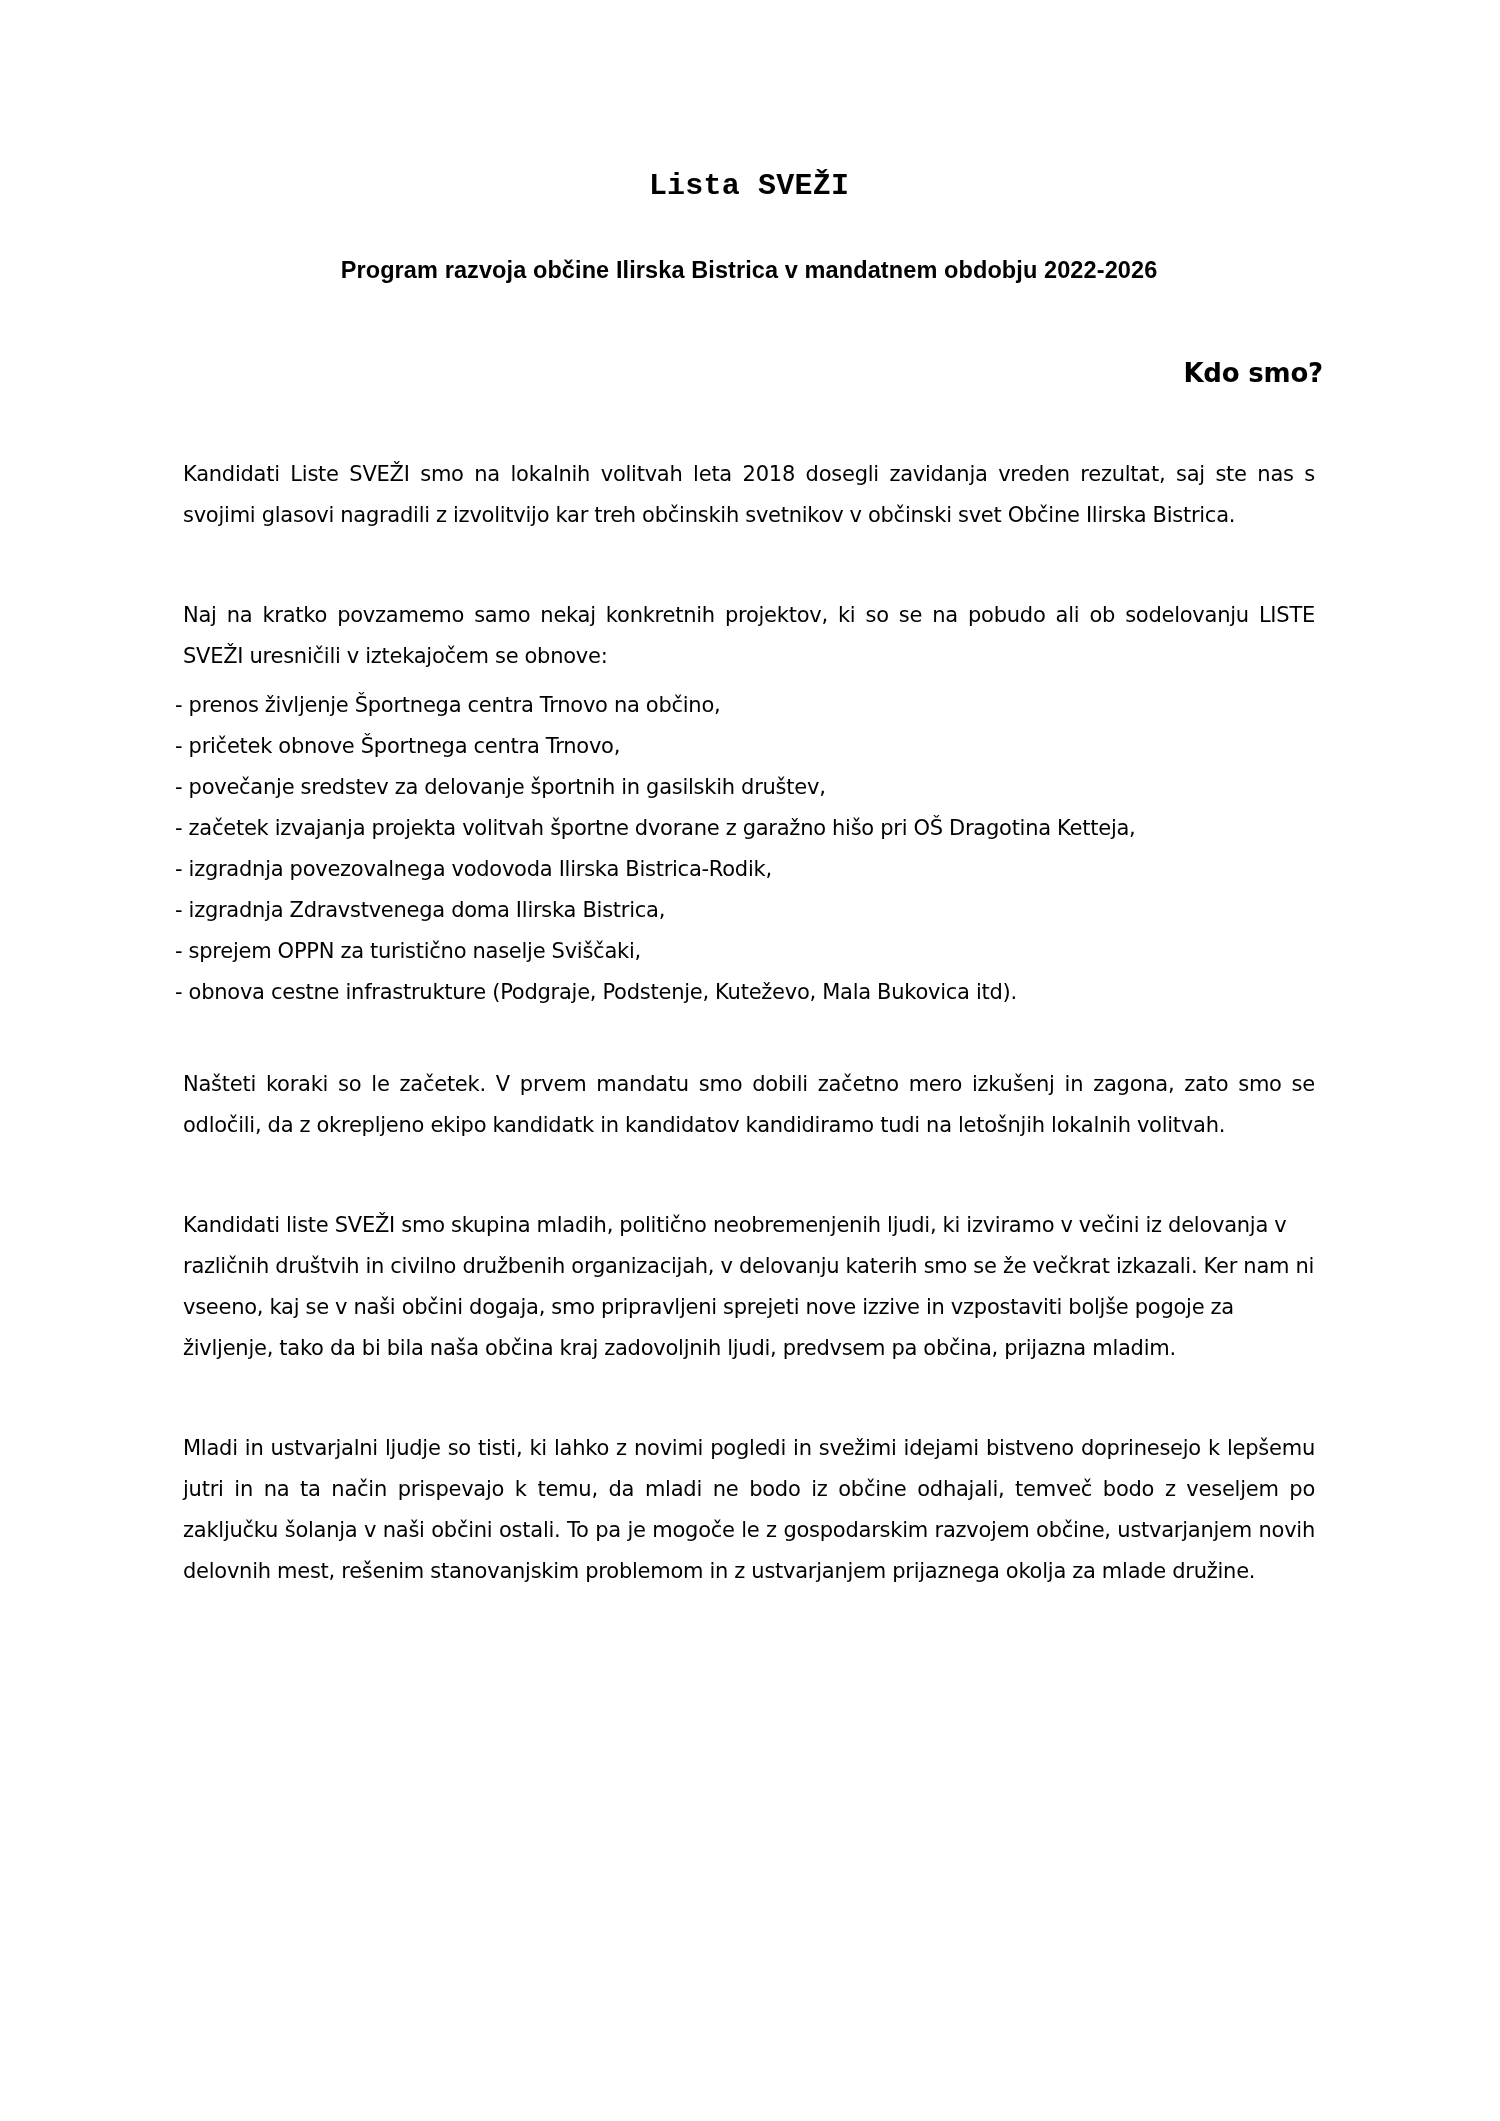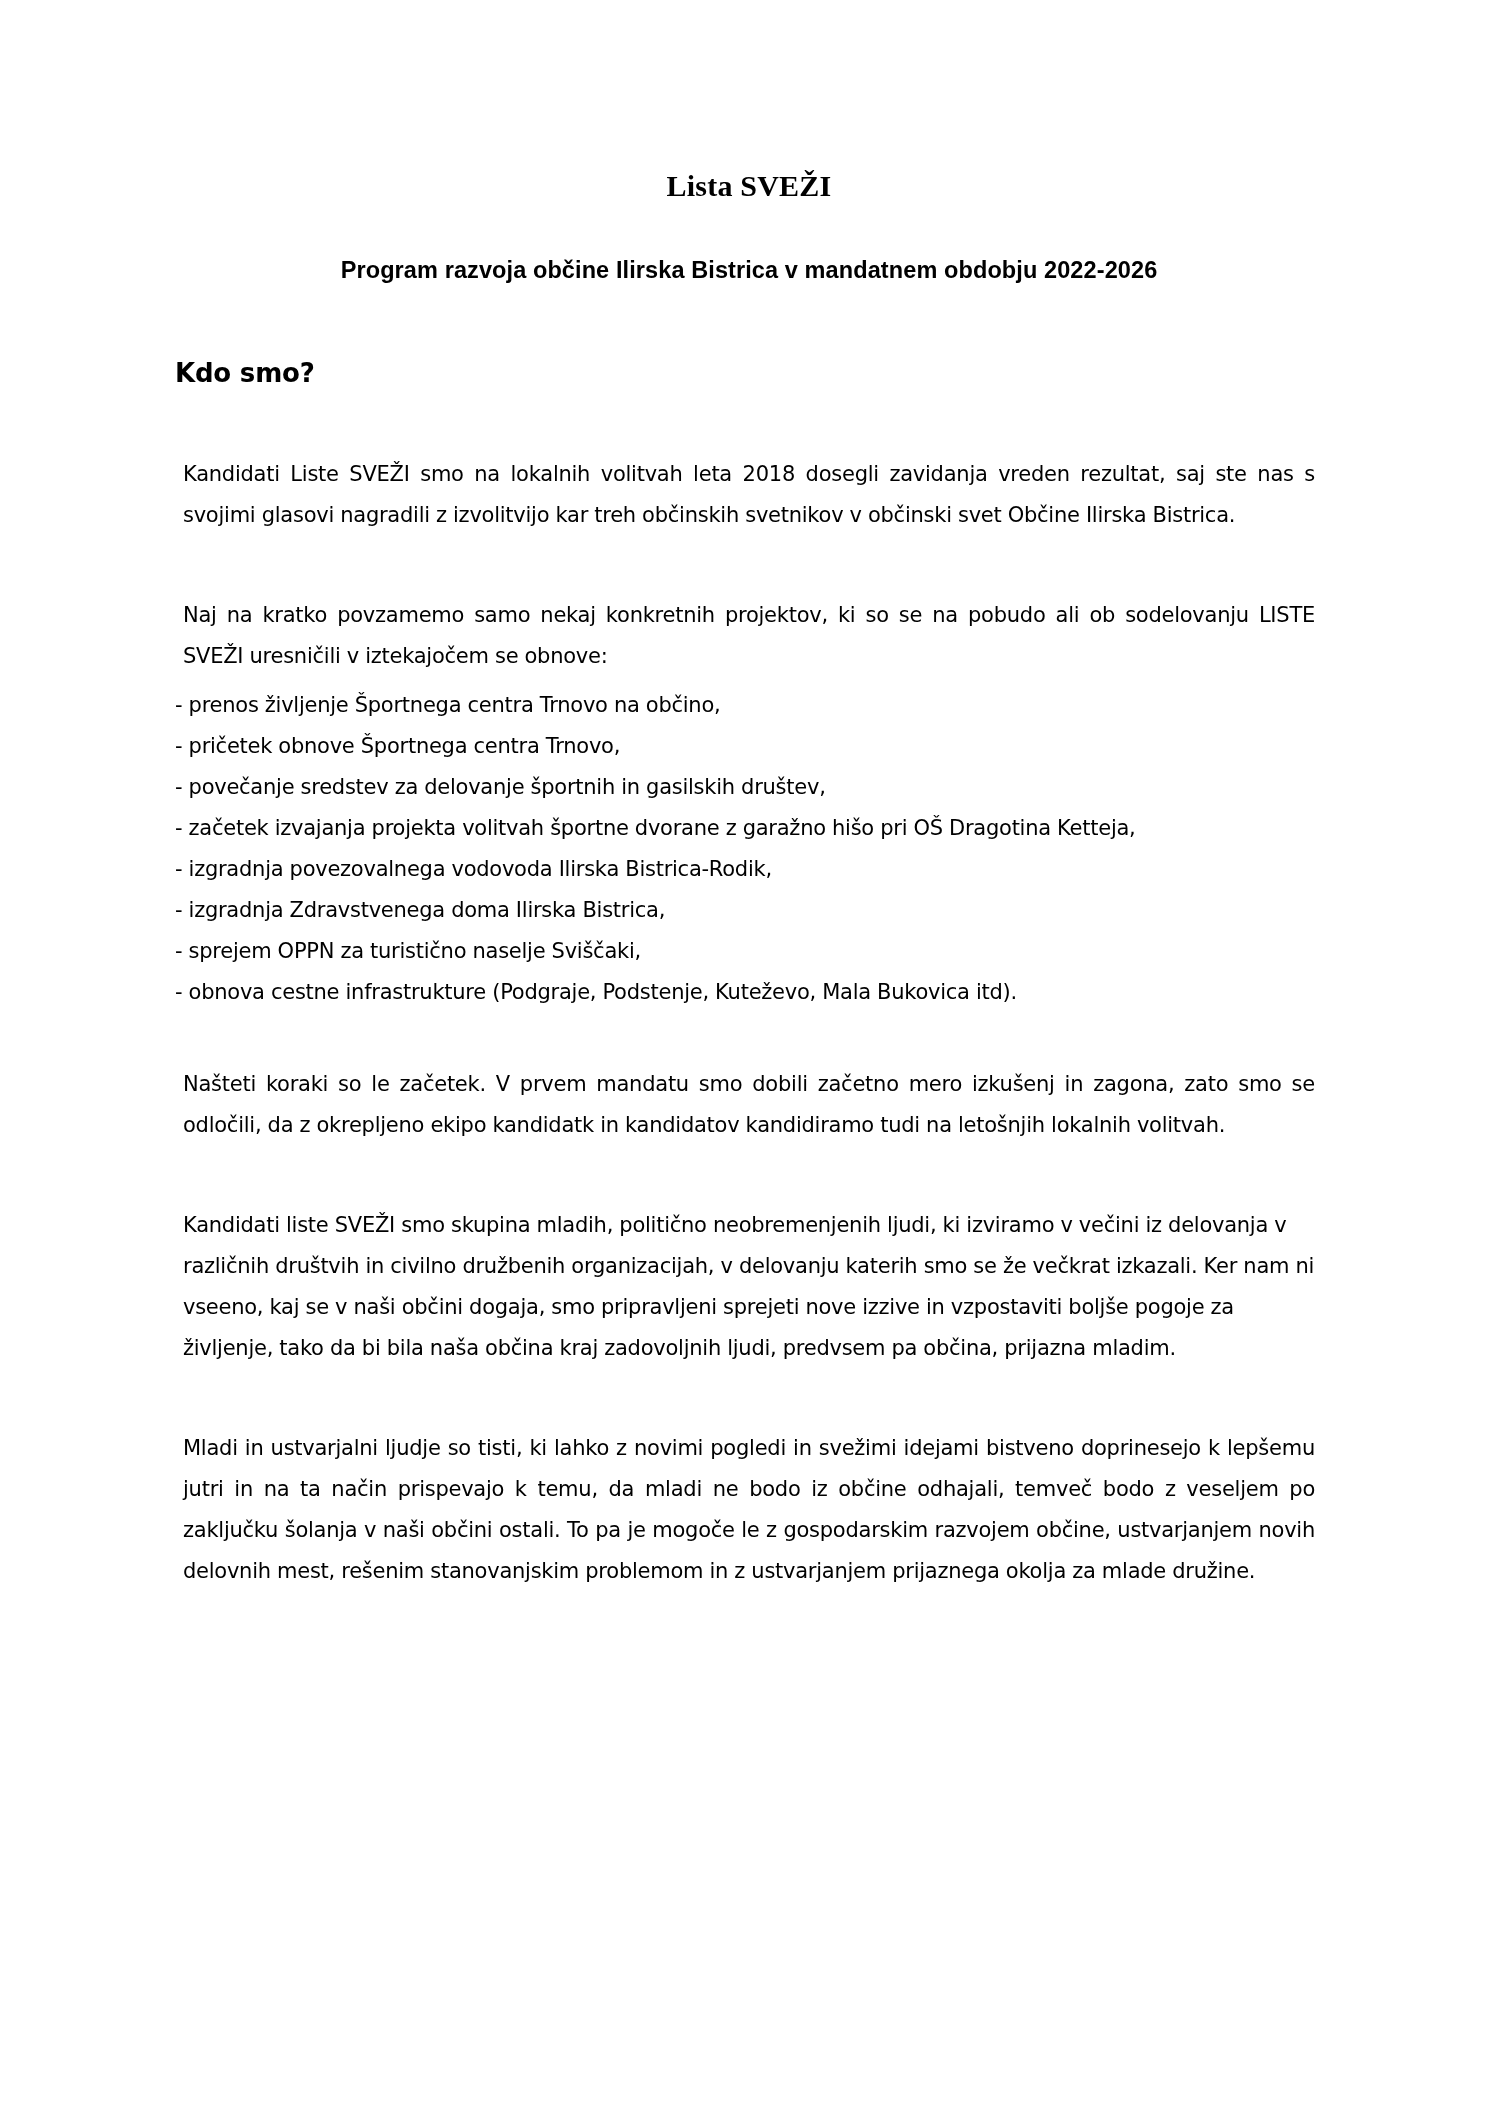--- a/index.html
+++ b/index.html
@@ -28,21 +28,21 @@
 
   .content {
     position: absolute;
     left: 175px;
     top: 0;
     width: 1148px;   
   }
 
   
   .doc-title {
-    font-family: Liberation Serif, serif;
+    font-family: Liberation Mono, monospace;
     font-weight: bold;
     font-size: 30px;
     line-height: 1.2;
     text-align: center;
     letter-spacing: 0.2px;
     margin: 0;
     padding-top: 168px;
   }
 
   .doc-subtitle {
@@ -54,21 +54,21 @@
     letter-spacing: 0.1px;
     margin: 0;
     padding-top: 52px;
   }
 
   .section-heading {
     font-family: "DejaVu Sans", sans-serif;
     font-weight: bold;
     font-size: 26px;
     line-height: 1.25;
-    text-align: left;
+    text-align: right;
     margin: 0;
     padding-top: 72px;
     letter-spacing: -0.2px;
   }
 
   
   .para {
     font-family: "DejaVu Sans", "Liberation Sans", sans-serif;
     font-size: 21px;
     line-height: 41px;

